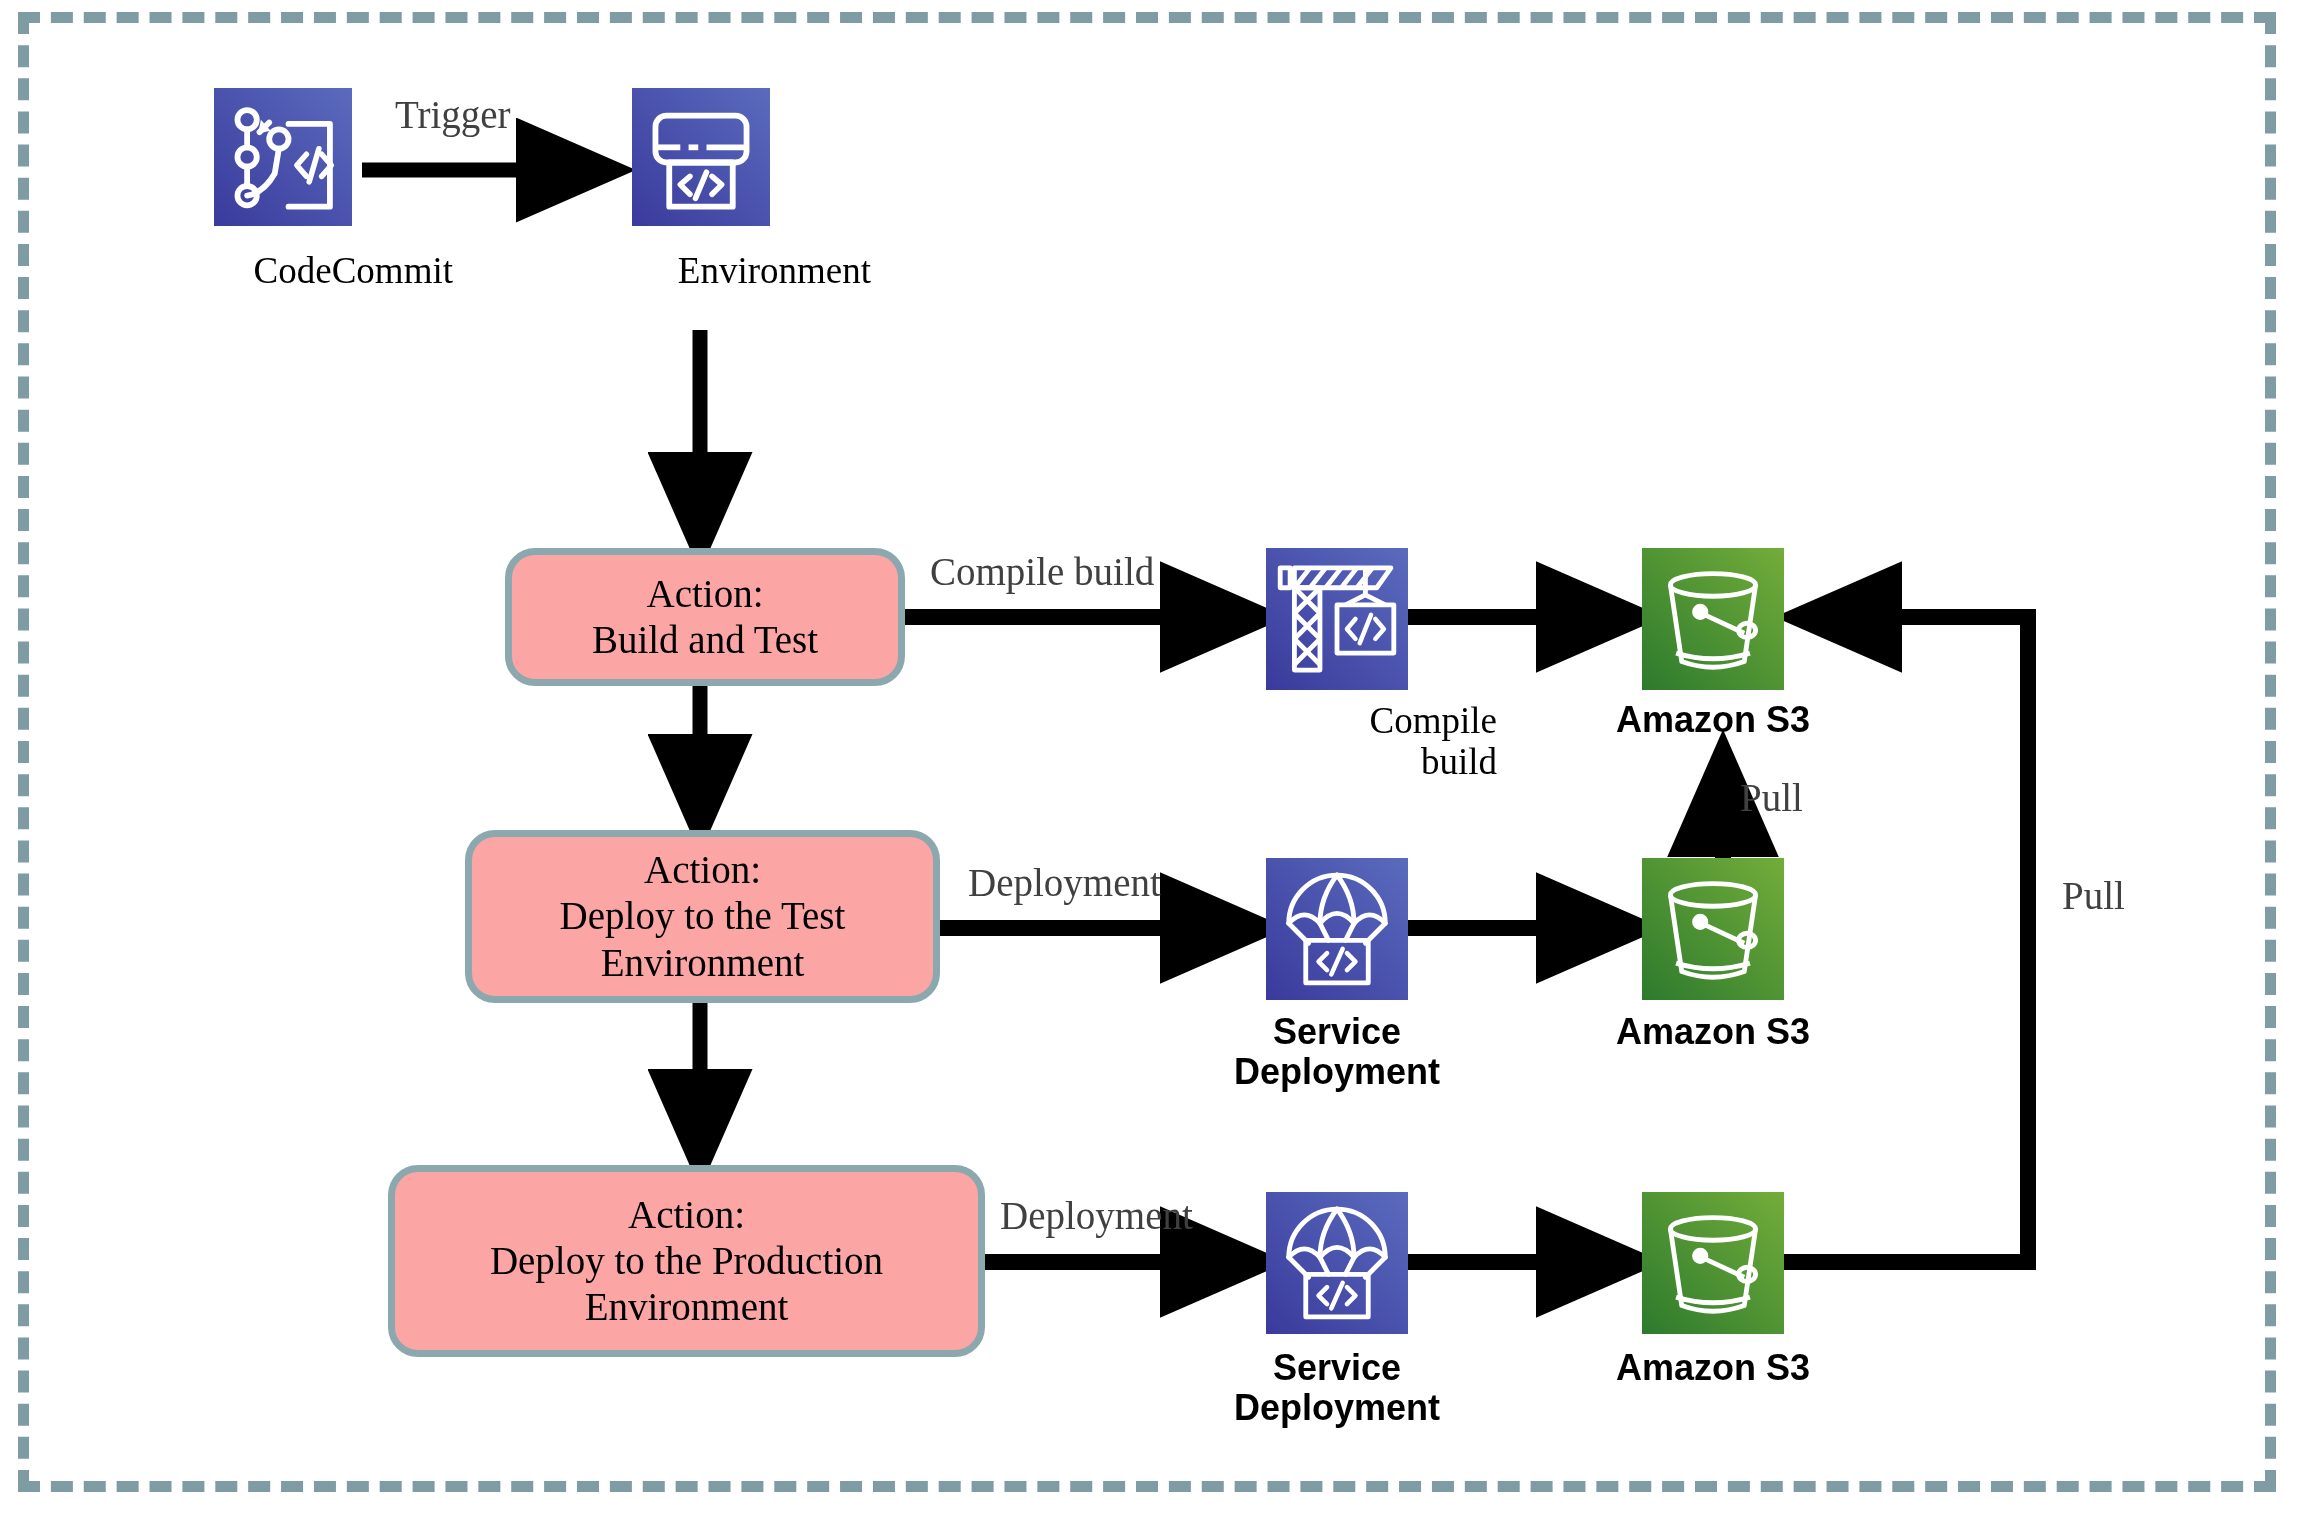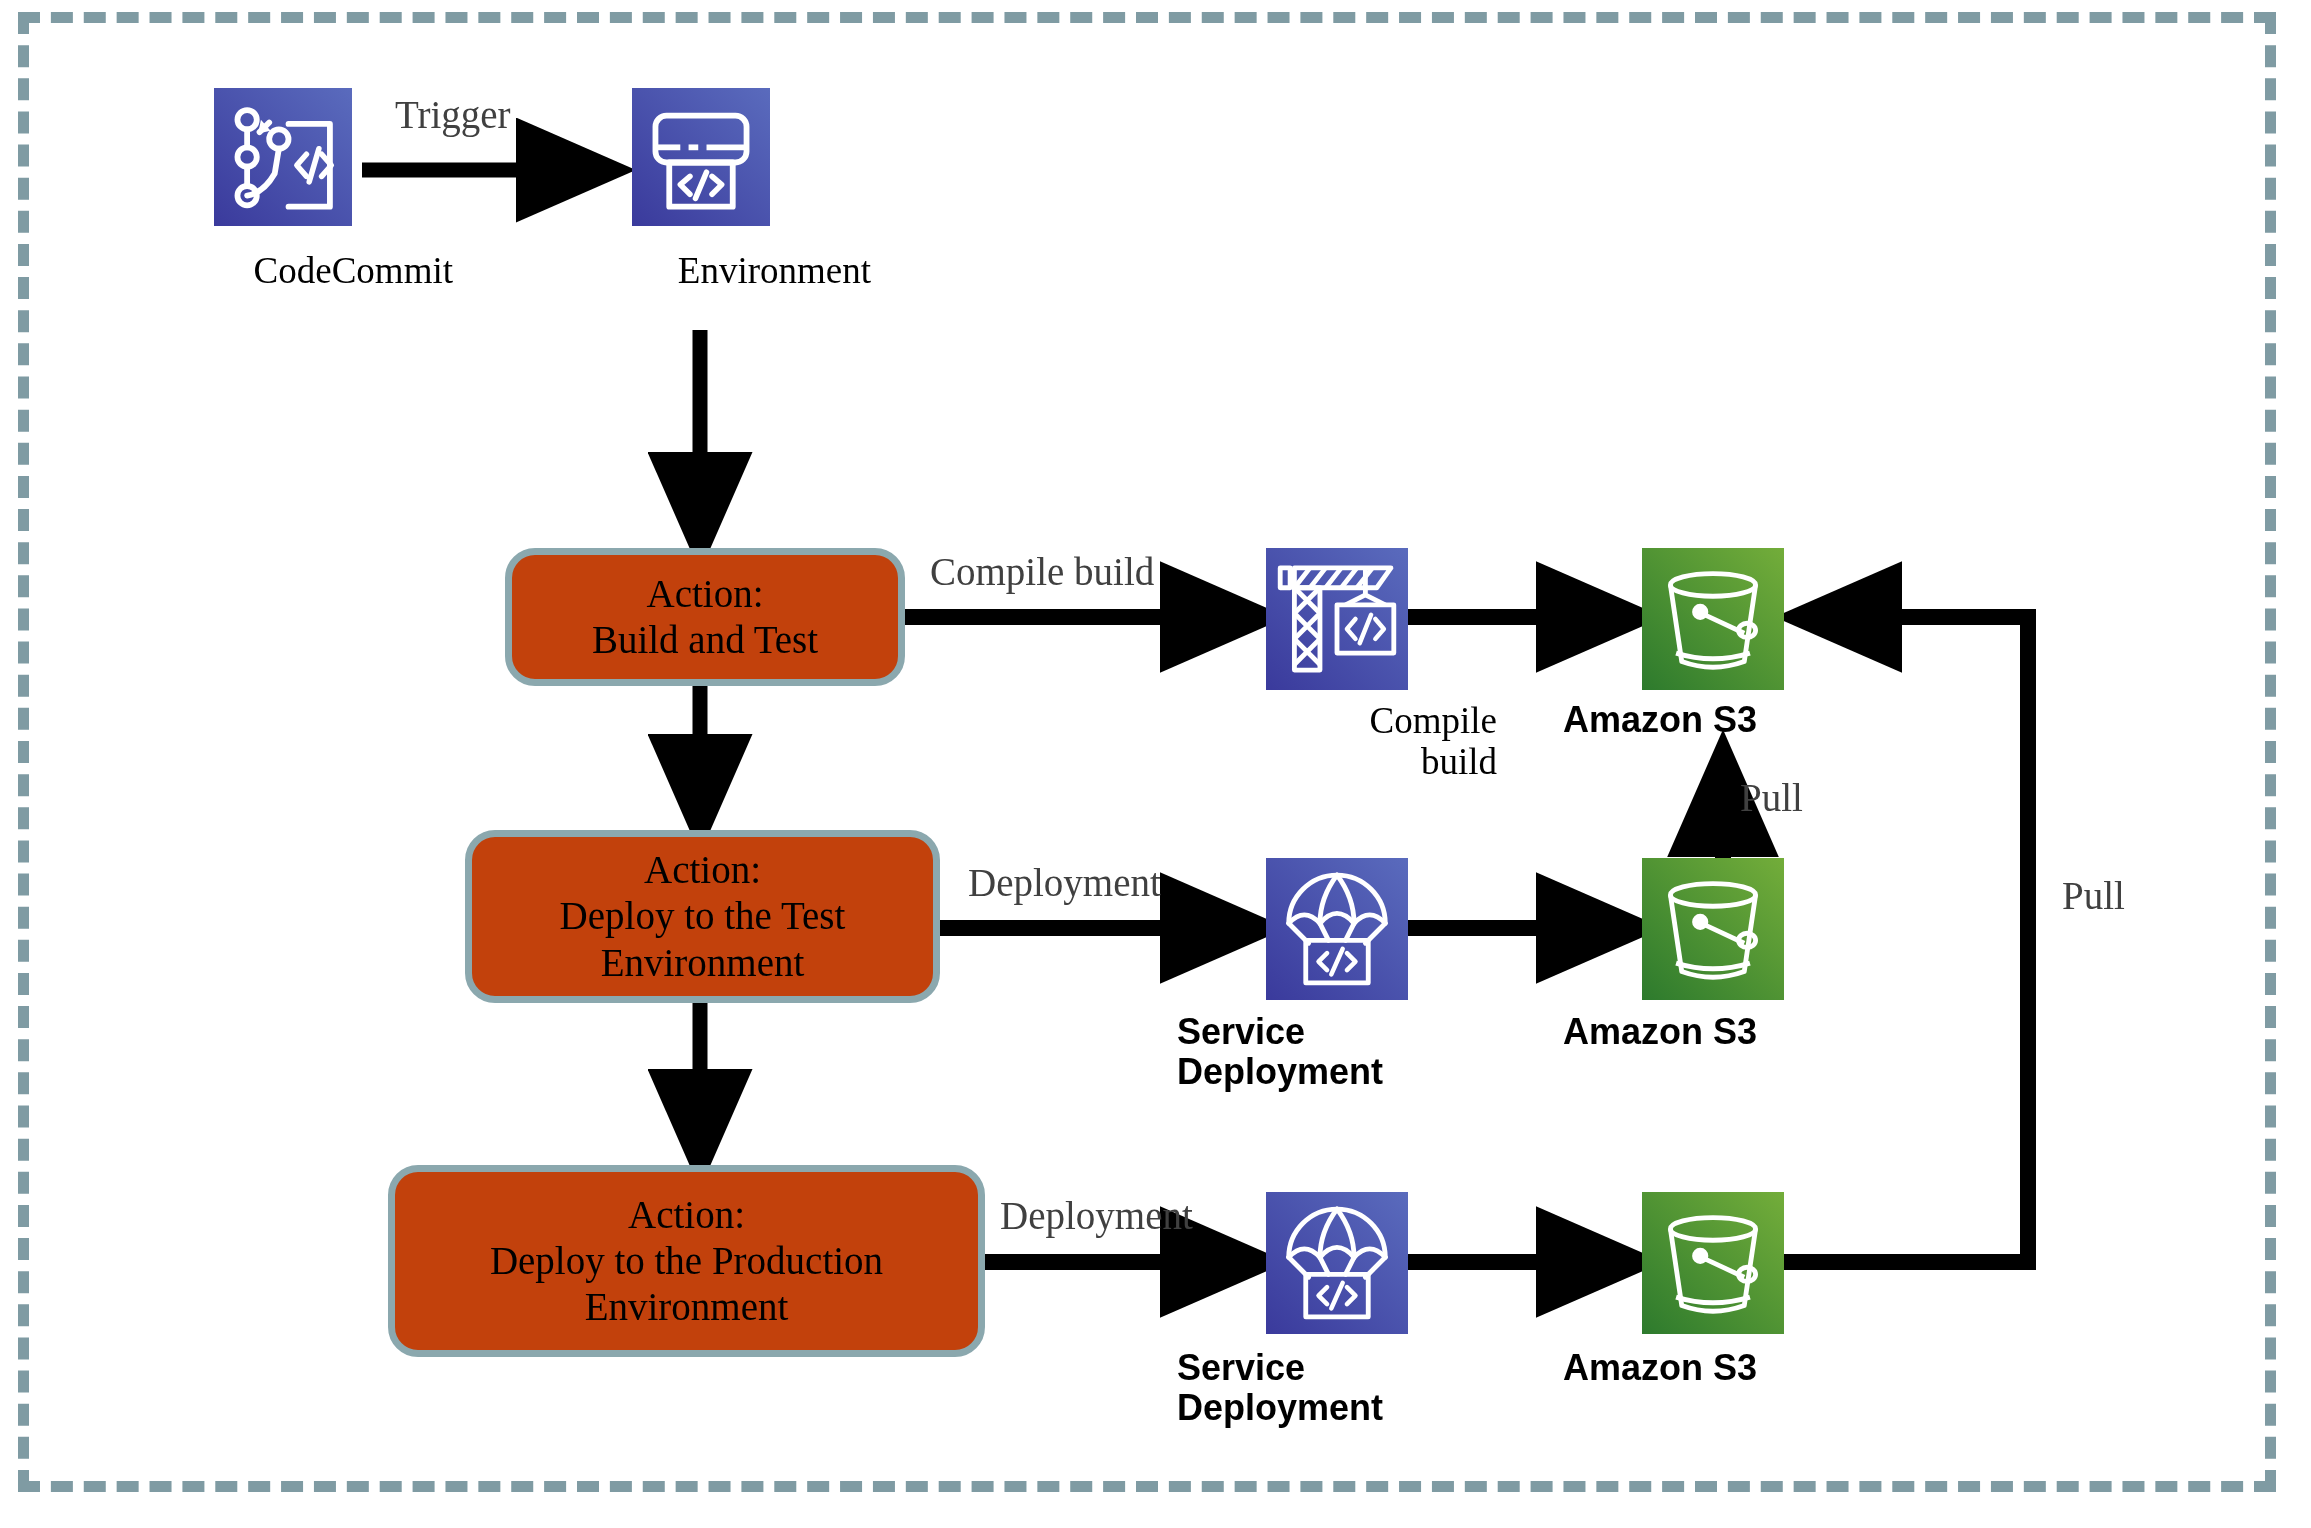--- a/index.html
+++ b/index.html
@@ -37,33 +37,33 @@
     position: absolute;
     text-align: right;
     color: #000000;
     font-family: "Liberation Serif", "DejaVu Serif", serif;
     font-size: 37px;
     line-height: 1.12;
     white-space: pre-line;
   }
   .caption-sans {
     position: absolute;
-    text-align: left;
+    text-align: center;
     color: #000000;
     font-family: "Liberation Sans", "DejaVu Sans", sans-serif;
     font-weight: bold;
     font-size: 36px;
     line-height: 1.12;
     white-space: pre-line;
   }
   
   .action-box {
     position: absolute;
     box-sizing: border-box;
-    background: #c2410c;
+    background: #fca5a5;
     border: 7px solid #8ba8ae;
     border-radius: 30px;
     display: flex;
     align-items: center;
     justify-content: center;
     text-align: center;
     color: #000000;
     font-family: "Liberation Serif", "DejaVu Serif", serif;
     font-size: 39px;
     line-height: 1.18;

